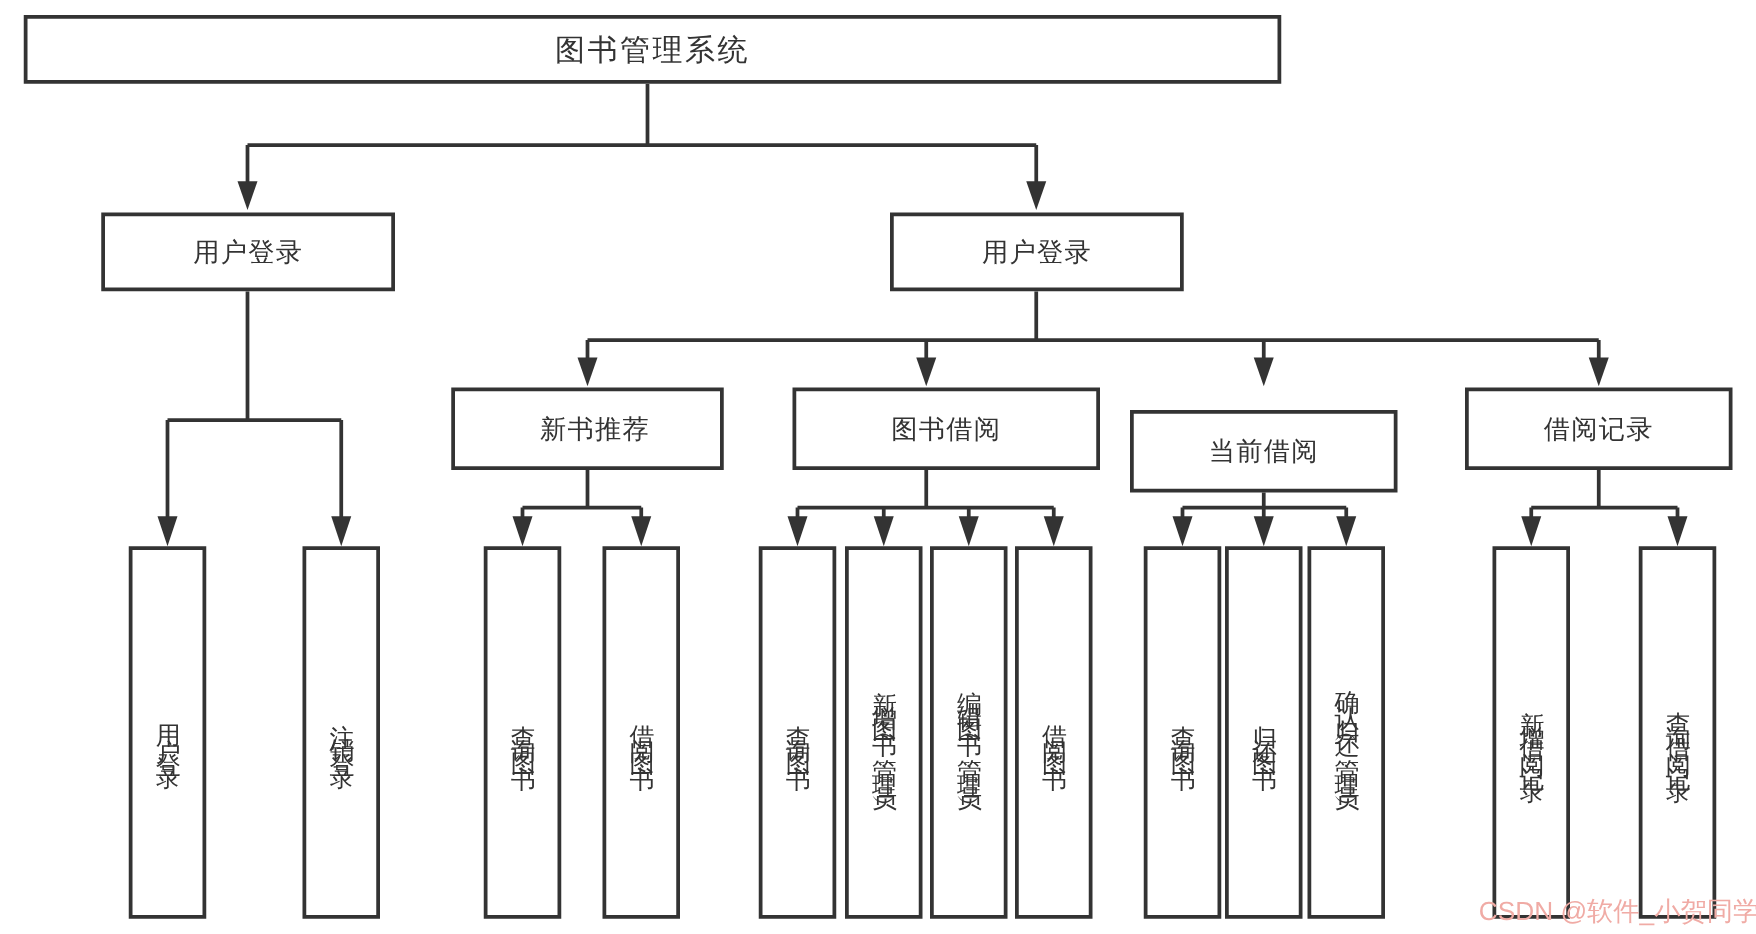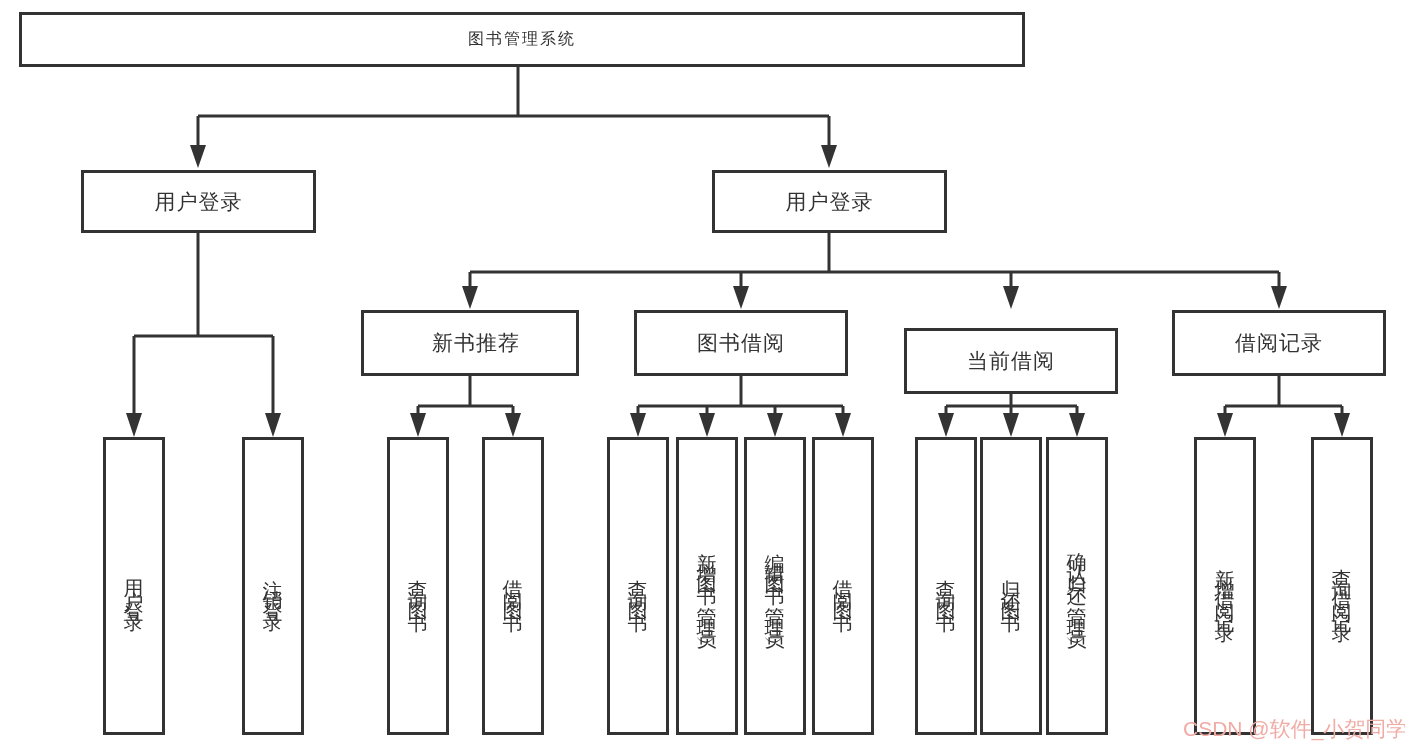--- a/index.html
+++ b/index.html
@@ -21,21 +21,21 @@
     position: absolute;
     box-sizing: border-box;
     border: 3px solid #333333;
     background: #ffffff;
     display: flex;
     align-items: center;
     justify-content: center;
     text-align: center;
   }
   .hbox { font-size: 21px; letter-spacing: 1px; }
-  .root-box { font-size: 16px; letter-spacing: 2px; text-align: right; }
+  .root-box { font-size: 24px; letter-spacing: 2px; text-align: right; }
   .vbox span {
     writing-mode: vertical-rl;
     text-orientation: mixed;
     font-size: 20px;
     line-height: 1;
     letter-spacing: 11px;
     white-space: nowrap;
   }
   .watermark {
     position: absolute;
@@ -124,21 +124,21 @@
   <div class="node hbox" style="left:81px; top:170px; width:235px; height:63px;">
     <span>用户登录</span>
   </div>
   <div class="node hbox" style="left:712px; top:170px; width:235px; height:63px;">
     <span>用户登录</span>
   </div>
 
   <div class="node hbox" style="left:361px; top:310px; width:218px; height:66px;padding-left:12px;">
     <span>新书推荐</span>
   </div>
-  <div class="node hbox" style="left:634px; top:310px; width:214px; height:66px;">
+  <div class="node hbox" style="left:634px; top:310px; width:246px; height:66px;">
     <span>图书借阅</span>
   </div>
   <div class="node hbox" style="left:904px; top:328px; width:214px; height:66px;">
     <span>当前借阅</span>
   </div>
   <div class="node hbox" style="left:1172px; top:310px; width:214px; height:66px;">
     <span>借阅记录</span>
   </div>
 
   <div class="node vbox" style="left:103px; top:437px; width:62px; height:298px;">

